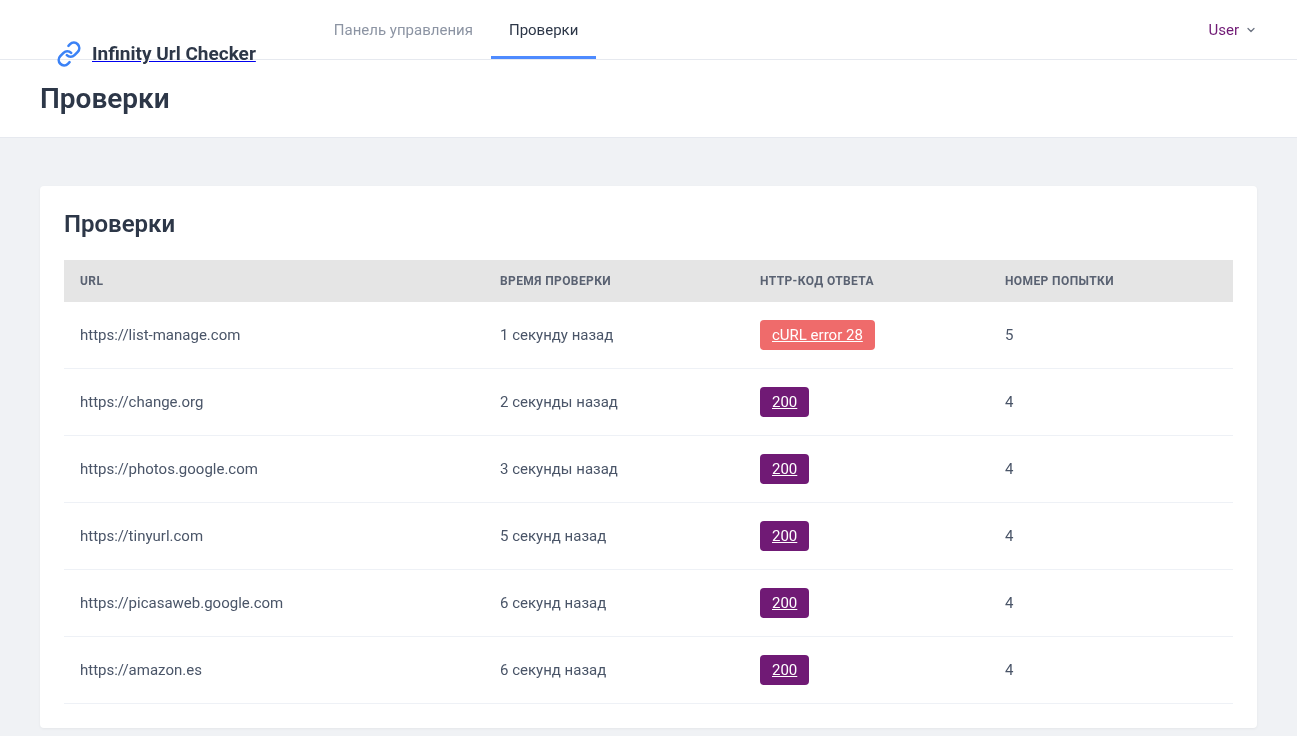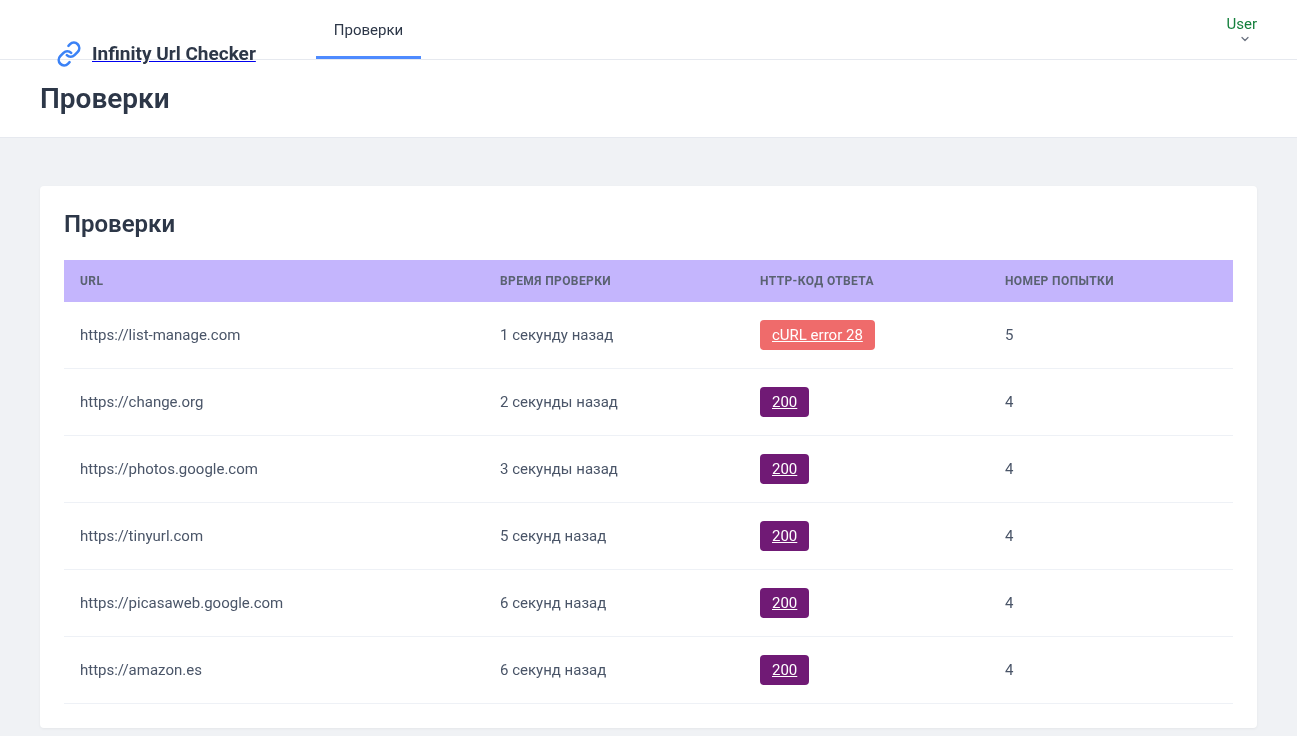--- a/index.html
+++ b/index.html
@@ -30,21 +30,21 @@
   .nav-item {
     color: #8c94a3;
     font-size: 15px;
     padding: 20px 18px 17px;
     cursor: pointer;
     border-bottom: 3px solid transparent;
   }
   .nav-item.active { color: #2d3748; border-bottom: 3px solid #4e8bff; }
   .user-menu {
     display: flex; align-items: center; cursor: pointer;
-    color: #15803d; font-size: 15px; flex-direction: column;
+    color: #701a75; font-size: 15px;
   }
   .chevron { margin-left: 6px; display:inline-flex; }
   
   .subheader {
     background: #fff;
     border-bottom: 1px solid #e6e9ef;
     padding: 22px 40px;
   }
   .subheader h1 { font-size: 28px; font-weight: 600; color: #2d3748; }
   
@@ -63,21 +63,21 @@
     font-weight: 500;
     letter-spacing: .3px;
     border: none;
     border-radius: 4px;
     padding: 12px 20px;
     cursor: pointer;
     margin-bottom: 18px;
   }
   
   .tbl { width: 100%; border-collapse: collapse; }
-  .tbl thead { background: #c4b5fd; margin-top: 48px; }
+  .tbl thead { background: #e5e5e5; margin-top: 48px; }
   .tbl th {
     text-align: left;
     font-size: 12px;
     font-weight: 700;
     letter-spacing: .4px;
     color: #5a6272;
     padding: 14px 16px;
   }
   .tbl tbody tr { border-bottom: 1px solid #eef1f6; }
   .tbl td {
@@ -109,20 +109,21 @@
     <a class="brand" href="#">
       <span class="brand-icon">
         <svg width="26" height="26" viewBox="0 0 24 24" fill="none" stroke="#3b82f6" stroke-width="2.4" stroke-linecap="round" stroke-linejoin="round">
           <path d="M10 13a5 5 0 0 0 7.07 0l3-3a5 5 0 0 0-7.07-7.07l-1.5 1.5"></path>
           <path d="M14 11a5 5 0 0 0-7.07 0l-3 3a5 5 0 0 0 7.07 7.07l1.5-1.5"></path>
         </svg>
       </span>
       <span class="brand-title">Infinity Url Checker</span>
     </a>
     <div class="nav">
+      <div class="nav-item">Панель управления</div>
       <div class="nav-item active">Проверки</div>
     </div>
   </div>
   <div class="user-menu">
     <span>User</span>
     <span class="chevron">
       <svg width="12" height="12" viewBox="0 0 24 24" fill="none" stroke="#6b7280" stroke-width="2.5" stroke-linecap="round" stroke-linejoin="round">
           <polyline points="6 9 12 15 18 9"></polyline>
         </svg>
     </span>

